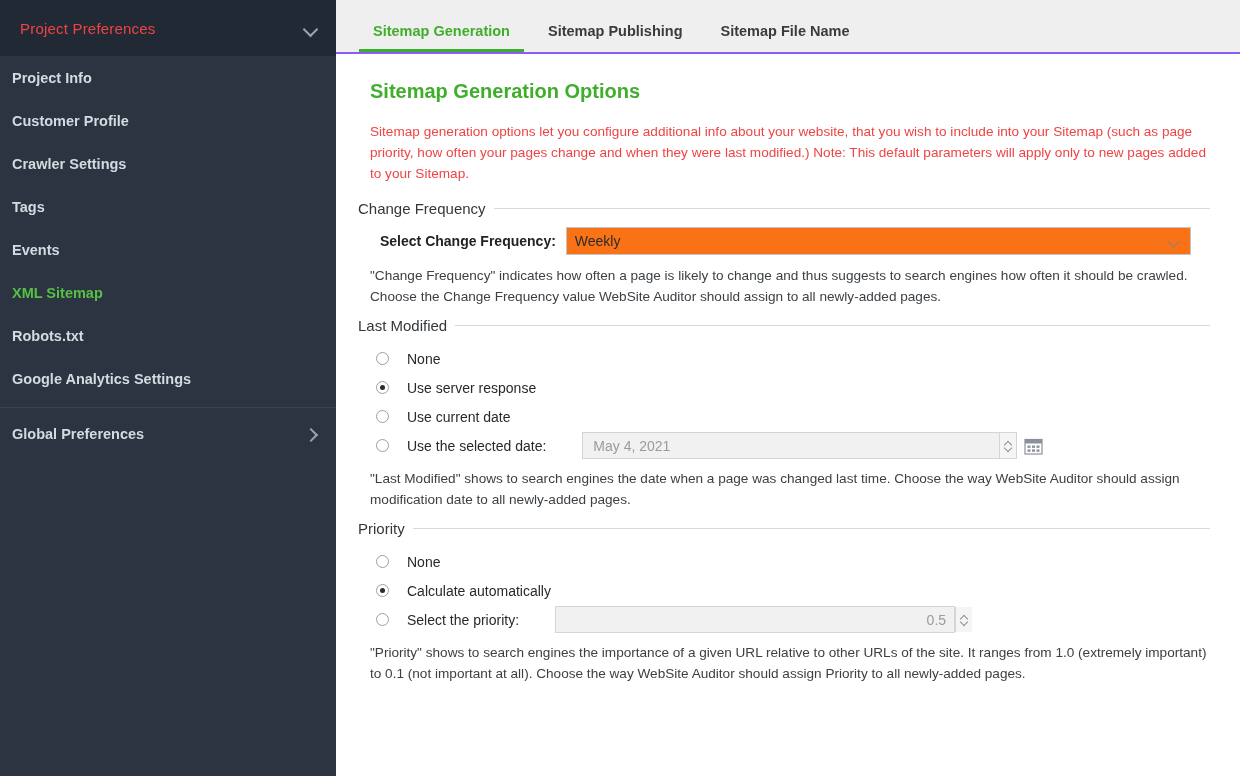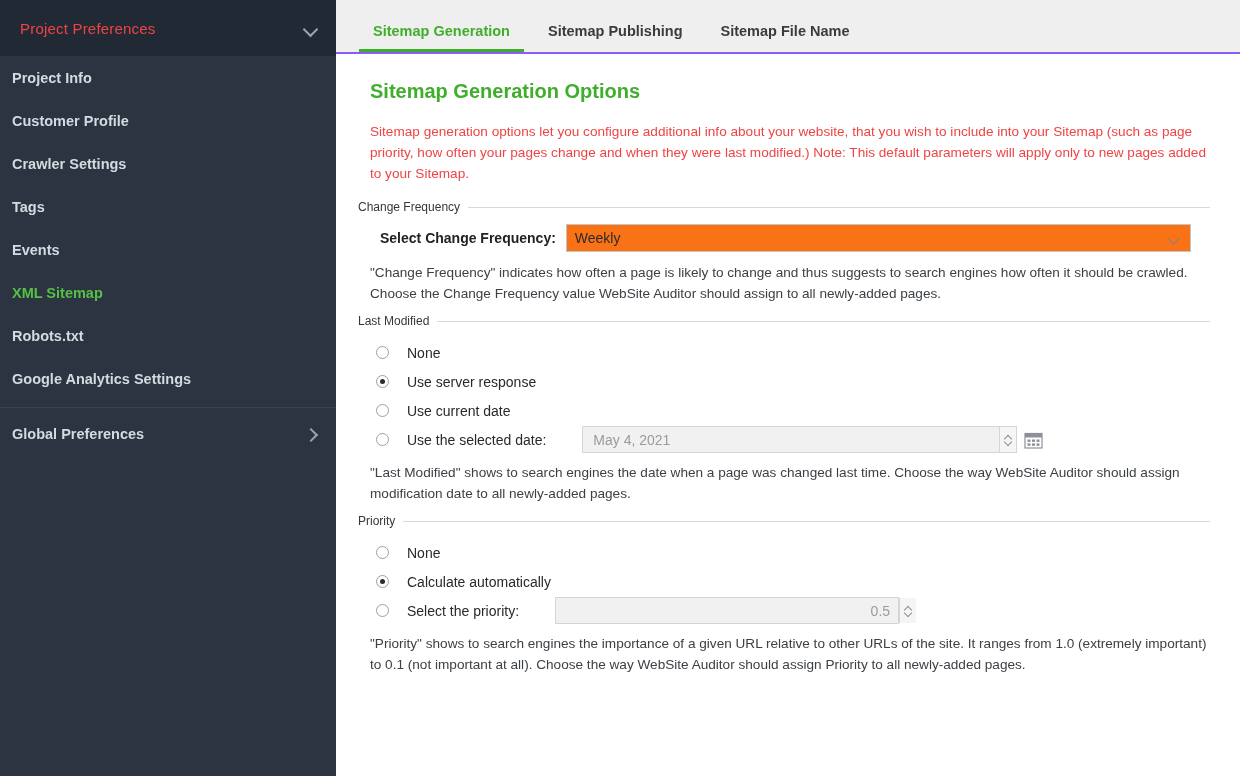--- a/index.html
+++ b/index.html
@@ -137,21 +137,21 @@
     margin: 0 0 16px 12px;
     max-width: 855px;
   }
 
   
   .group { margin-bottom: 6px; }
   .group-head {
     display: flex;
     align-items: center;
     gap: 8px;
-    font-size: 12px;
+    font-size: 15px;
     color: #33373b;
     margin-bottom: 10px;
   }
   .group-head .line {
     flex: 1 1 auto;
     height: 1px;
     background: #d8d8d8;
   }
 
   .row {
@@ -432,21 +432,21 @@
           <span class="radio-label">None</span>
         </div>
         <div class="radio-row">
           <span class="radio checked"></span>
           <span class="radio-label">Calculate automatically</span>
         </div>
         <div class="radio-row">
           <span class="radio"></span>
           <span class="radio-label">Select the priority:</span>
           <div class="num-wrap">
-            <div class="disabled-input num" style="margin-left:0;width:344px;">
+            <div class="disabled-input num" style="margin-left:0;width:400px;">
               <span>0.5</span>
             </div>
             <span class="spinner">
               <span class="up"></span>
               <span class="dn"></span>
             </span>
           </div>
         </div>
 
         <p class="help">"Priority" shows to search engines the importance of a given URL relative to other URLs of the site. It ranges from 1.0 (extremely important) to 0.1 (not important at all). Choose the way WebSite Auditor should assign Priority to all newly-added pages.</p>

